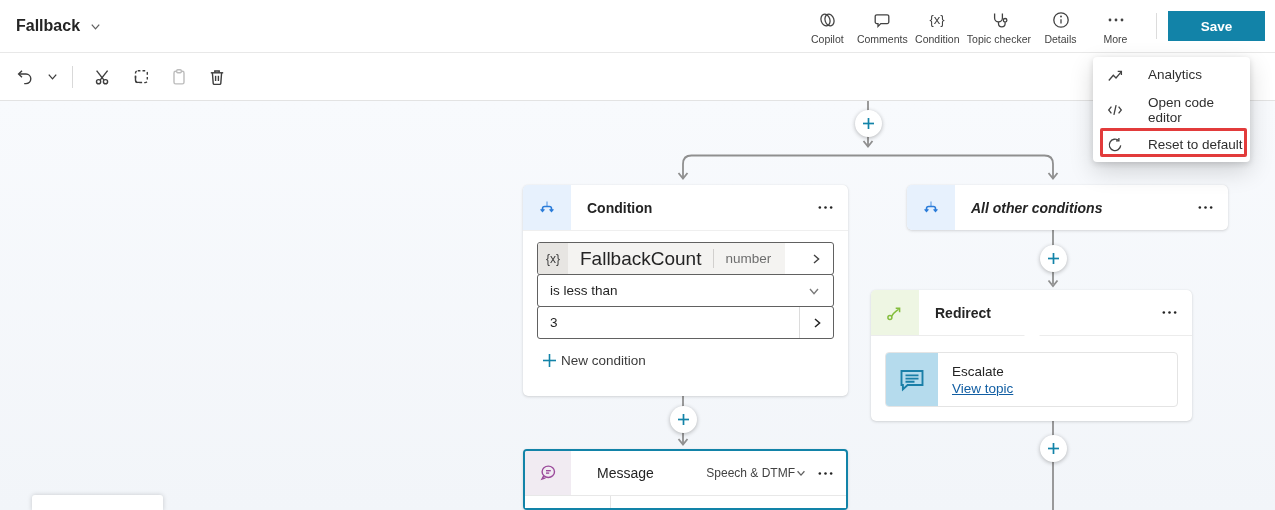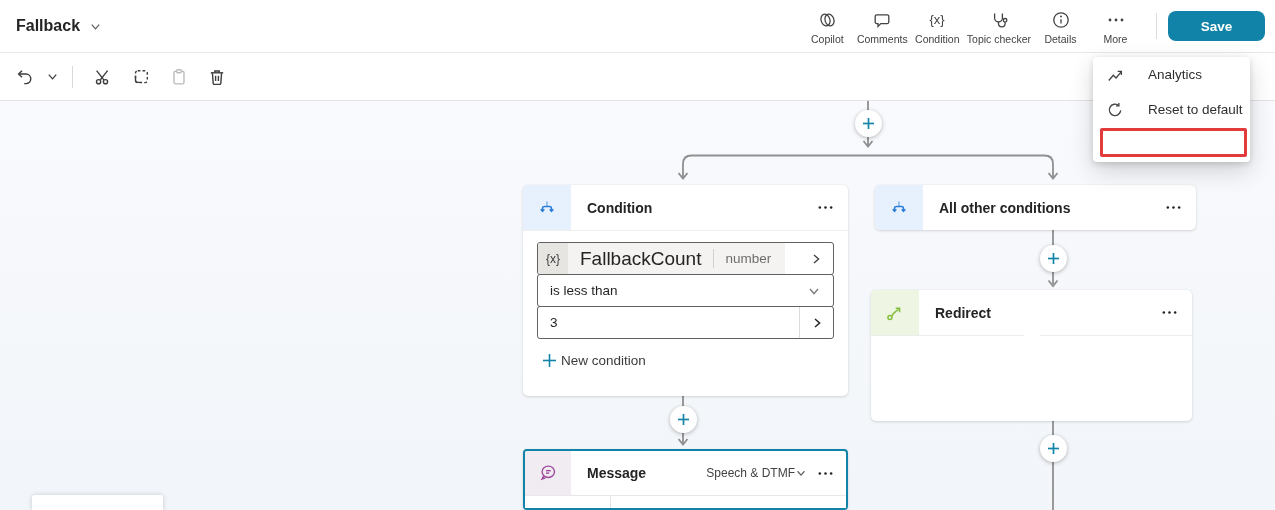--- a/index.html
+++ b/index.html
@@ -19,21 +19,21 @@
   .topic-title .t { font-size:16px; font-weight:700; }
   .top-actions { margin-left:auto; display:flex; align-items:center; }
   .action-btn {
     background:none; border:none; font-family:inherit; cursor:pointer;
     display:flex; flex-direction:column; align-items:center; gap:3px;
     min-width:55px; padding:4px 2px 2px;
   }
   .action-btn .lbl { font-size:10.5px; color:#424242; white-space:nowrap; }
   .vdiv { width:1px; height:26px; background:#dcdcdc; margin:0 11px 0 13px; }
   .save-btn {
-    width:97px; height:30px; border:none; border-radius:8px; background:#1283a8;
+    width:97px; height:30px; border:none; border-radius:0; background:#1283a8;
     color:#fff; font-weight:700; font-size:13.5px; font-family:inherit; cursor:pointer;
   }
 
   
   .edit-toolbar {
     height:48px; border-bottom:1px solid #e3e3e3; background:#fff;
     display:flex; align-items:center; padding-left:8px;
   }
   .tool-btn {
     background:none; border:none; cursor:pointer; padding:0;
@@ -93,21 +93,21 @@
   .row .edge-pad { padding-right:10px; display:flex; align-items:center; }
   .sel-text, .val-text { padding-left:12px; font-size:13.5px; flex:1; }
   .val-btn {
     width:34px; align-self:stretch; background:none; border:none; cursor:pointer;
     border-left:1px solid #dcdcdc; display:flex; align-items:center; justify-content:center;
   }
   .add-cond { display:flex; align-items:center; gap:4px; margin:14px 0 0 5px; cursor:pointer; }
   .add-cond .lbl { font-size:13.5px; color:#3b3b3b; }
 
   
-  #node-aoc { left:875px; top:84px; width:321px; height:45px; }
+  #node-aoc { left:907px; top:84px; width:321px; height:45px;font-style:italic; }
 
   
   #node-redirect { left:871px; top:189px; width:321px; height:131px; }
   #node-redirect .node-header { border-bottom:1px solid #ececec; }
   .notch {
     position:absolute; left:50%; bottom:-6px; width:11px; height:11px; background:#fff;
     transform:translateX(-50%) rotate(45deg); z-index:1;
   }
   .redir-card {
     position:absolute; left:14px; right:14px; top:62px; height:55px;
@@ -119,21 +119,21 @@
   .t-name { font-size:13.5px; color:#242424; }
   .t-link { font-size:13.5px; color:#115ea3; text-decoration:underline; cursor:pointer; }
 
   
   #node-message {
     left:523px; top:348px; width:325px; height:61px;
     border:2px solid #1283a8; border-radius:4px; box-shadow:0 1px 3px rgba(0,0,0,.14);
   }
   .msg-header { display:flex; align-items:center; height:45px; border-bottom:1px solid #e8e8e8; }
   .msg-icon-cell { width:46px; height:100%; background:#f1ebf2; display:flex; align-items:center; justify-content:center; flex:none; border-radius:2px 0 0 0; }
-  .msg-title { flex:1; padding-left:16px; font-size:14px; font-weight:700; }
+  .msg-title { flex:1; padding-left:26px; font-size:14px; font-weight:400; }
   .msg-mode { display:flex; align-items:center; font-size:12px; color:#424242; cursor:pointer; }
   .msg-more { background:none; border:none; cursor:pointer; padding:0 12px 0 10px; height:100%; display:flex; align-items:center; }
   .msg-body { position:relative; height:12px; background:#fff; }
   .msg-body .divline { position:absolute; left:85px; top:0; bottom:0; width:1px; background:#e4e4e4; }
 
   .corner-panel {
     position:absolute; left:32px; top:394px; width:131px; height:16px; background:#fff;
     border-radius:3px 3px 0 0; box-shadow:0 0 5px rgba(0,0,0,.18); z-index:2;
   }
 
@@ -421,20 +421,34 @@
       <div class="node-title">Redirect</div>
       <button class="more-btn">
         <svg width="17" height="17" viewBox="0 0 18 18">
             <circle cx="3" cy="9" r="1.35" fill="#242424"></circle>
             <circle cx="9" cy="9" r="1.35" fill="#242424"></circle>
             <circle cx="15" cy="9" r="1.35" fill="#242424"></circle>
           </svg>
       </button>
       <div class="notch"></div>
     </div>
+    <div class="redir-card">
+      <div class="redir-icon-cell">
+        <svg width="30" height="30" viewBox="0 0 30 30" fill="none" stroke="#1a7fa8" stroke-width="1.9">
+          <path d="M4.5 6 H25.5 V20 H10.6 L5.9 24.4 V20 H4.5 Z"></path>
+          <path d="M8.5 10.4 h13"></path>
+            <path d="M8.5 13.6 h13"></path>
+            <path d="M8.5 16.8 h9"></path>
+        </svg>
+      </div>
+      <div class="redir-text">
+        <span class="t-name">Escalate</span>
+        <span class="t-link">View topic</span>
+      </div>
+    </div>
   </div>
 
   <div class="node" id="node-message">
     <div class="msg-header">
       <div class="msg-icon-cell">
         <svg width="22" height="22" viewBox="0 0 22 22" fill="none" stroke="#9b4a9b" stroke-width="1.4">
           <ellipse cx="11.3" cy="9.8" rx="6.2" ry="5.7"></ellipse>
           <path d="M6.7 13.8 L5 17 L8.5 15.9"></path>
           <path d="M9 8.7 h4.8"></path>
             <path d="M9 11.1 h3.2"></path>
@@ -471,20 +485,30 @@
       <svg width="18" height="18" viewBox="0 0 18 18" fill="none" stroke="#424242" stroke-width="1.3">
         <path d="M2.8 14.5 L7.3 9.3 L10 12 L15.2 5.8"></path>
         <path d="M11.7 5.3 H15.4 V9"></path>
       </svg>
     </span>
     <span>Analytics</span>
   </div>
   <div class="menu-item">
     <span>
       <svg width="18" height="18" viewBox="0 0 18 18" fill="none" stroke="#424242" stroke-width="1.3">
+        <path d="M5.4 5.6 L2.7 9 L5.4 12.4"></path>
+        <path d="M12.6 5.6 L15.3 9 L12.6 12.4"></path>
+        <path d="M10.1 4.2 L7.9 13.8"></path>
+      </svg>
+    </span>
+    <span>Open code editor</span>
+  </div>
+  <div class="menu-item">
+    <span>
+      <svg width="18" height="18" viewBox="0 0 18 18" fill="none" stroke="#424242" stroke-width="1.3">
         <path d="M14.7 9.4 A5.7 5.7 0 1 1 12.8 4.6"></path>
         <path d="M12.9 2 V4.9 H10"></path>
       </svg>
     </span>
     <span>Reset to default</span>
   </div>
   <div class="annotation"></div>
 </div>
 
 </body></html>

